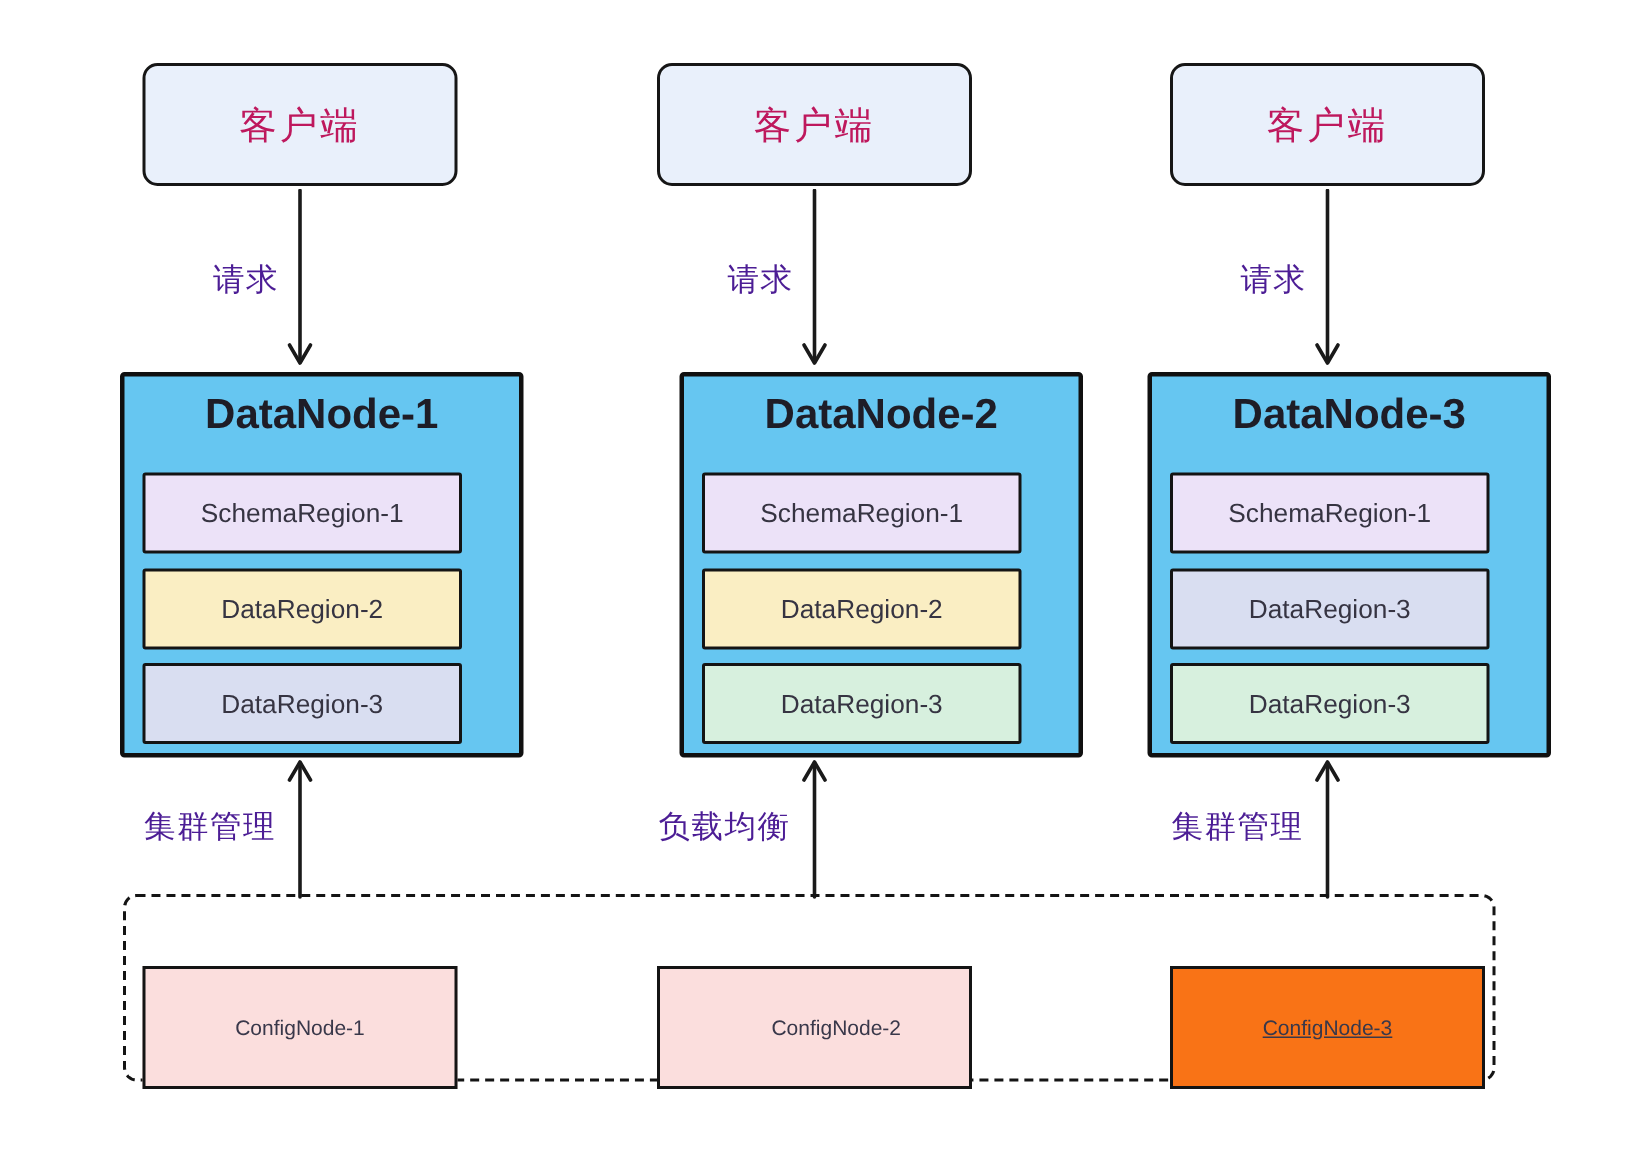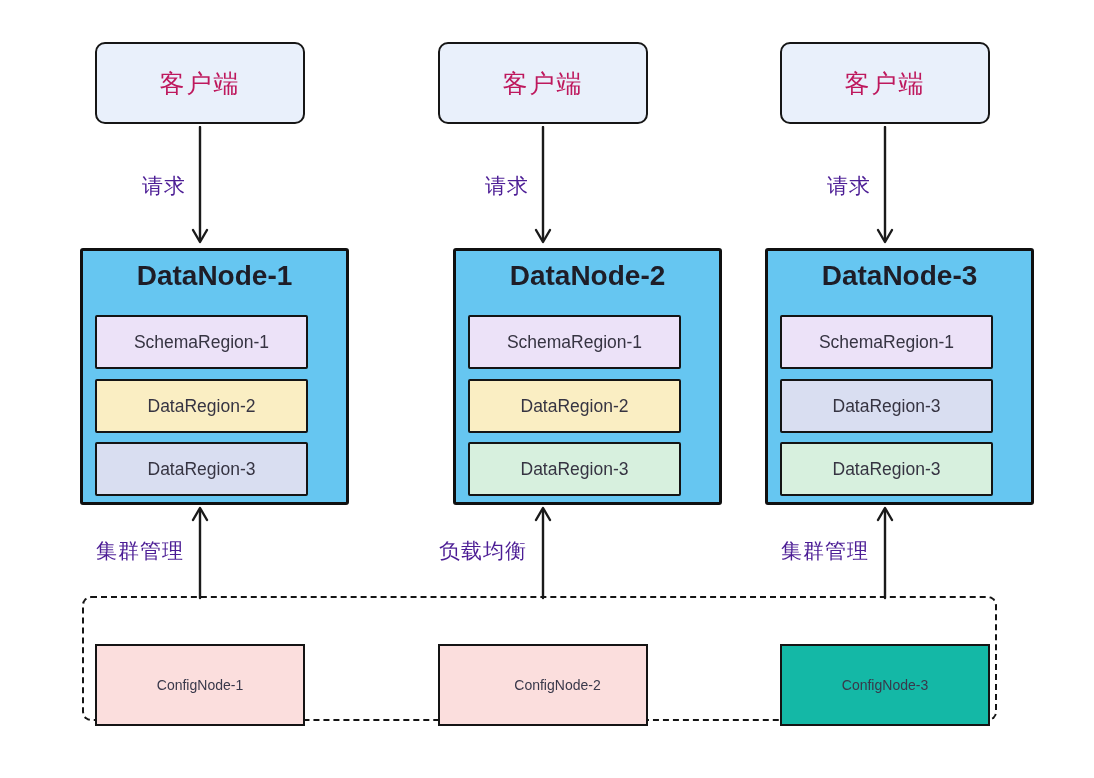--- a/index.html
+++ b/index.html
@@ -109,15 +109,15 @@
   <svg class="arrow" style="left:874px;top:506px;" width="22" height="94">
     <line x1="11" y1="92" x2="11" y2="3"></line>
     <polyline points="4,14 11,2 18,14"></polyline>
   </svg>
   <div class="flow-label" style="left:759px;top:537px;">集群管理</div>
 
   <div class="config-group"></div>
 
   <div class="confignode" style="left: 95px; background-color: rgb(251, 222, 221);">ConfigNode-1</div>
   <div class="confignode" style="left: 438px; background-color: rgb(251, 222, 221); padding-left: 29px;">ConfigNode-2</div>
-  <div class="confignode" style="left: 780px; background-color: #14b8a6;">ConfigNode-3</div>
+  <div class="confignode" style="left: 780px; background-color: #f97316; text-decoration: underline;">ConfigNode-3</div>
 
 </div>
 
 </body></html>

